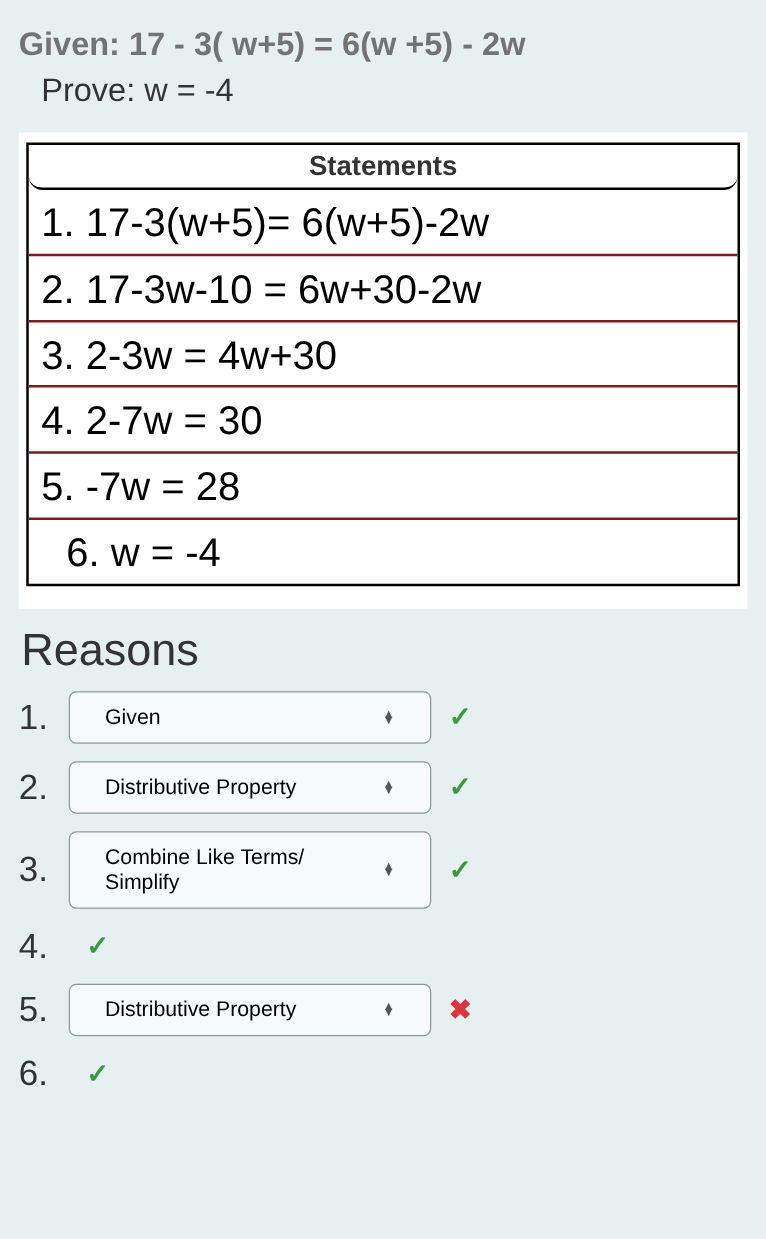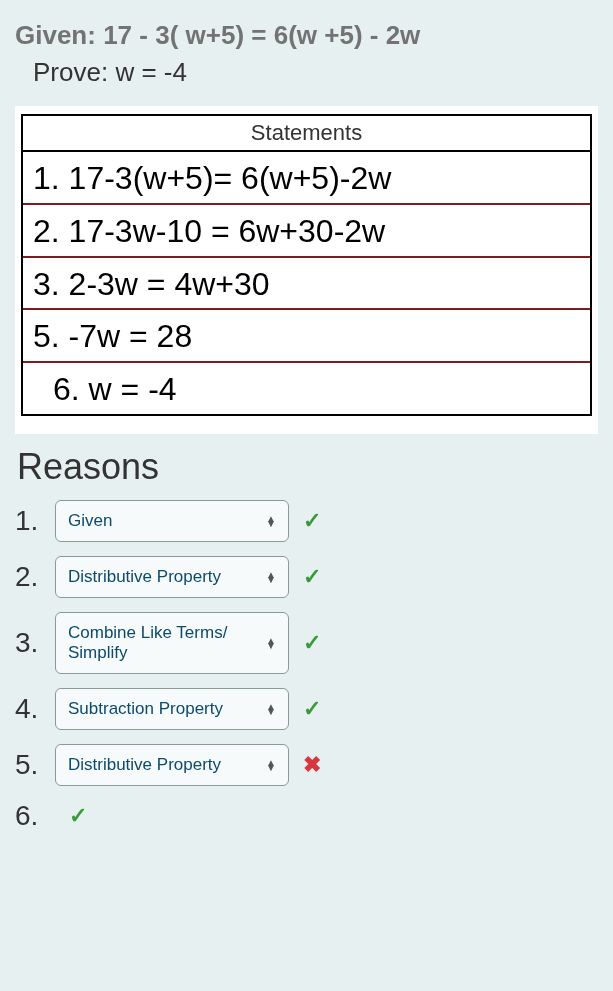--- a/index.html
+++ b/index.html
@@ -28,25 +28,26 @@
     background: #fff;
     padding: 8px 6px 18px 6px;
     margin-bottom: 12px;
   }
   .st-table {
     border: 2px solid #000;
     width: 100%;
   }
   .st-header {
     text-align: center;
-    font-weight: normal;
+    font-weight: bold;
     font-size: 22px;
     padding: 4px 0;
     border-bottom: 2px solid #000;
     font-family: Arial, sans-serif;
+    border-radius: 11px;
   }
   .st-row {
     border-bottom: 2px solid #7f1d1d;
     padding: 4px 10px 2px 10px;
     font-family: 'Comic Sans MS', cursive, sans-serif;
     font-size: 32px;
     line-height: 1.4;
     color: #000;
     white-space: nowrap;
   }
@@ -67,24 +68,24 @@
     width: 40px;
     flex-shrink: 0;
   }
   .reason-select {
     display: flex;
     align-items: center;
     justify-content: space-between;
     border: 1.5px solid #8a9a9a;
     border-radius: 6px;
     background: #f6fafa;
-    padding: 10px 12px;
-    width: 234px;
+    padding: 10px 28px;
+    width: 290px;
     font-size: 17px;
-    color: #0c4a6e;
+    color: #000000;
     cursor: pointer;
   }
   .chevrons {
     display: flex;
     flex-direction: column;
     gap: 0;
     line-height: 0.5;
     font-size: 10px;
     color: #555;
   }
@@ -111,20 +112,21 @@
   <span>Prove:</span>
   <span>w = -4</span>
 </div>
 
 <div class="statements-img">
   <div class="st-table">
     <div class="st-header">Statements</div>
     <div class="st-row">1. 17-3(w+5)= 6(w+5)-2w</div>
     <div class="st-row">2. 17-3w-10 = 6w+30-2w</div>
     <div class="st-row">3. 2-3w = 4w+30</div>
+    <div class="st-row">4. 2-7w = 30</div>
     <div class="st-row">5. -7w = 28</div>
     <div class="st-row">6. w = -4</div>
   </div>
 </div>
 
 <div class="reasons-title">Reasons</div>
 
 <div class="reason-row">
   <div class="reason-num">1.</div>
   <div class="reason-select">
@@ -156,27 +158,20 @@
     <span class="chevrons">
         <span class="chev-up"></span>
         <span class="chev-down"></span>
       </span>
   </div>
   <span class="status correct"><span class="check"></span></span>
 </div>
 
 <div class="reason-row">
   <div class="reason-num">4.</div>
-  <div class="reason-select">
-    <span>Subtraction Property</span>
-    <span class="chevrons">
-        <span class="chev-up"></span>
-        <span class="chev-down"></span>
-      </span>
-  </div>
   <span class="status correct"><span class="check"></span></span>
 </div>
 
 <div class="reason-row">
   <div class="reason-num">5.</div>
   <div class="reason-select">
     <span>Distributive Property</span>
     <span class="chevrons">
         <span class="chev-up"></span>
         <span class="chev-down"></span>

